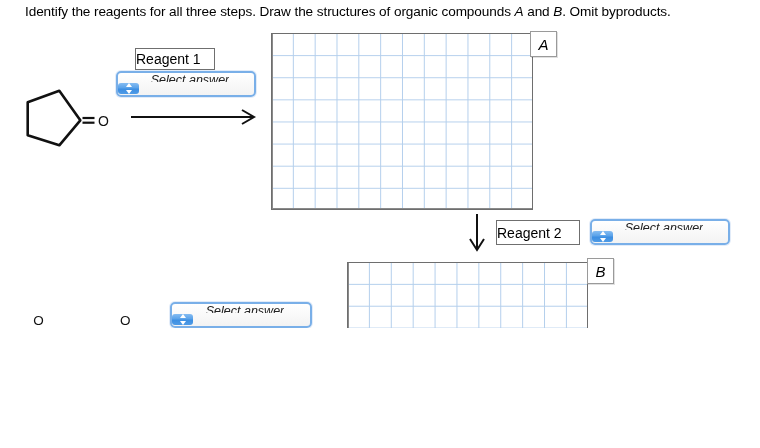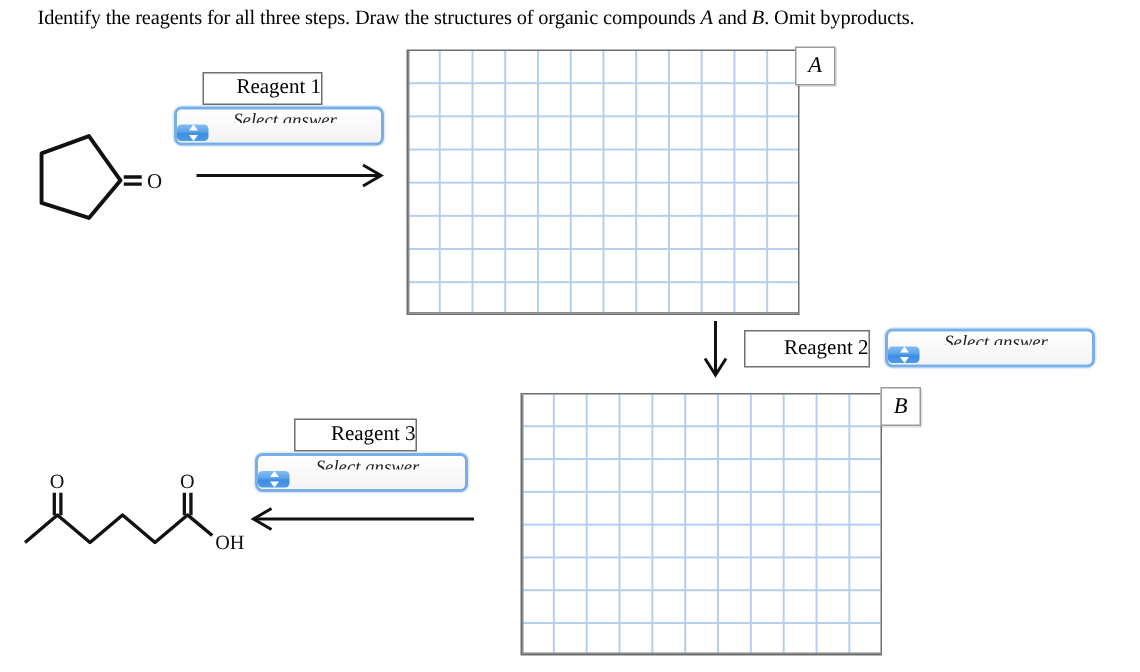--- a/index.html
+++ b/index.html
@@ -1,27 +1,27 @@
 <!DOCTYPE html>
 <html><head>
 <meta charset="utf-8">
 <style>
   html,body{margin:0;padding:0;background:#fff;}
   #stage{
-    position:relative;width:760px;height:448px;background:#fff;overflow:hidden;
-    font-family:Liberation Serif, serif;color:#000;
+    position:relative;width:760px;height:328px;background:#fff;overflow:hidden;
+    font-family:Liberation Sans, sans-serif;color:#000;
   }
   .abs{position:absolute;}
   
   #title{left:25px;top:4px;font-size:13.6px;letter-spacing:-0.1px;white-space:nowrap;}
   #title .it{font-style:italic;}
   
   .reagent-box{
     background:#fff;border:1px solid #6f6f6f;box-sizing:border-box;
-    display:flex;align-items:center;justify-content:flex-end;
+    display:flex;align-items:center;justify-content:flex-start;
     font-size:14px;
   }
   
   .dropdown{
     box-sizing:border-box;height:26px;
     background:linear-gradient(#ffffff,#f3f3f3);
     border:2px solid #79afe8;border-radius:5px;
     display:flex;align-items:center;
     box-shadow:0 0 0 1px rgba(140,180,230,0.25);
     cursor:default;
@@ -101,39 +101,36 @@
   <div id="grid-a" class="abs grid" style="left:271px;top:33px;width:262px;height:177px;"></div>
   <div class="abs corner-label" style="left:530px;top:31px;">
     <span>A</span>
   </div>
 
   <svg class="abs" style="left:468px;top:211px;" width="18" height="44" viewBox="0 0 18 44">
     <line class="stroke" stroke-width="2" x1="9" y1="3" x2="9" y2="38"></line>
     <polyline class="stroke" stroke-width="2" points="2,28 9,39 16,28"></polyline>
   </svg>
 
-  <div class="abs reagent-box" style="left:496px;top:220px;width:84px;height:25px;padding-left:16px;">
+  <div class="abs reagent-box" style="left:496px;top:220px;width:84px;height:25px;">
     <span>Reagent 2</span>
   </div>
   <div class="abs dropdown" style="left:590px;top:219px;width:140px;" role="combobox">
     <span class="val">Select answer</span>
     <span class="spinner">
       <span class="tri-up"></span>
       <span class="tri-down"></span>
     </span>
   </div>
 
   <div id="grid-b" class="abs grid" style="left:347px;top:262px;width:241px;height:175px;"></div>
   <div class="abs corner-label" style="left:587px;top:258px;">
     <span>B</span>
   </div>
 
-  <div class="abs reagent-box" style="left:196px;top:279px;width:82px;height:22px;">
-    <span>Reagent 3</span>
-  </div>
   <div class="abs dropdown" style="left:170px;top:302px;width:142px;" role="combobox">
     <span class="val">Select answer</span>
     <span class="spinner">
       <span class="tri-up"></span>
       <span class="tri-down"></span>
     </span>
   </div>
 
   <svg class="abs" style="left:164px;top:337px;" width="155" height="18" viewBox="0 0 155 18">
     <line class="stroke" stroke-width="2" x1="152" y1="9" x2="6" y2="9"></line>

